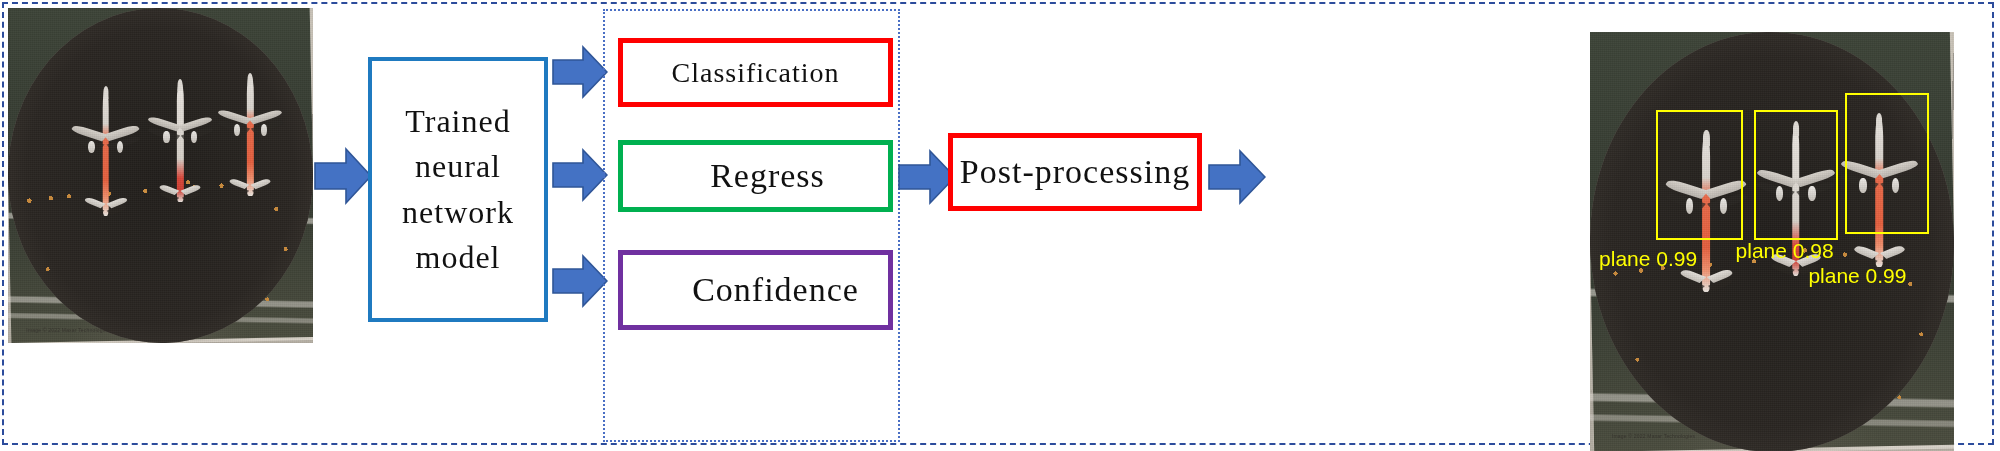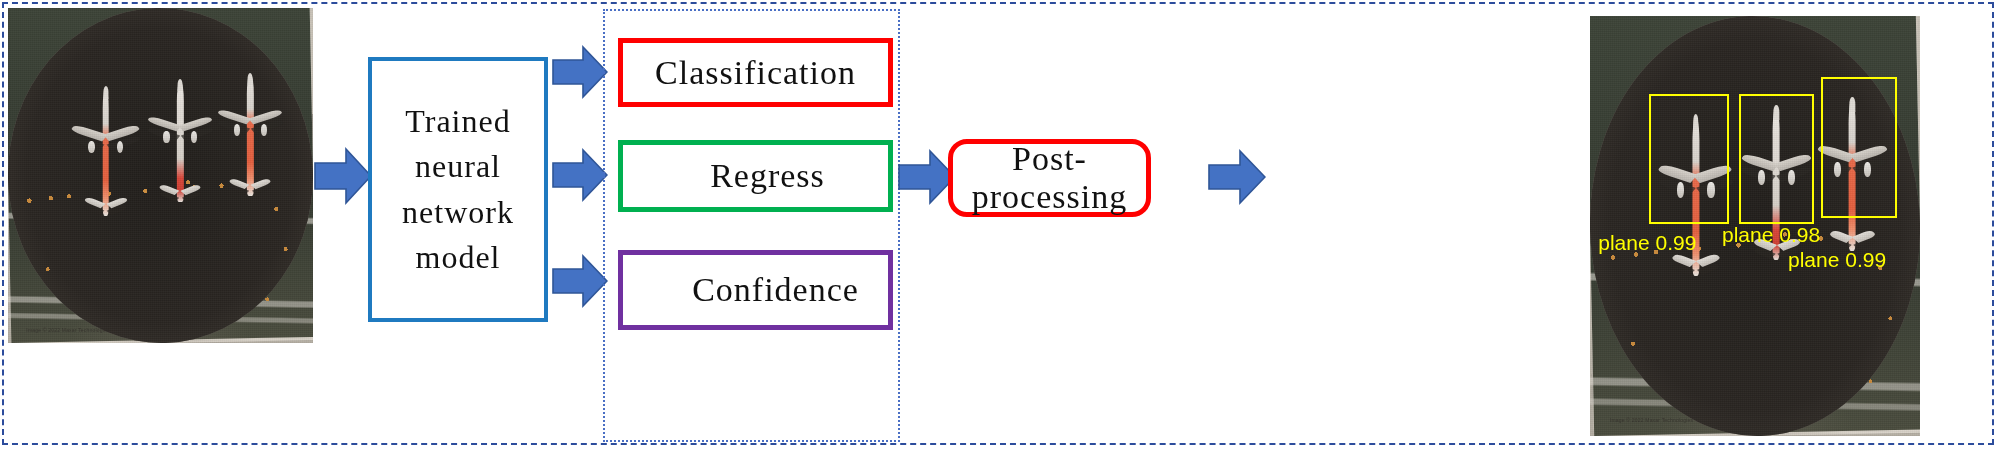--- a/index.html
+++ b/index.html
@@ -232,21 +232,21 @@
     text-align: center;
     color: #111111;
     font-family: "Liberation Serif", serif;
     letter-spacing: 1px;
   }
   .box.model {
     border: 4px solid #1f7ac0;
     line-height: 1.42;
     font-size: 32px;
   }
-  .box.cls { border: 5px solid #ff0000; font-size: 34px; }
+  .box.cls { border: 5px solid #ff0000; font-size: 28px; }
   .box.reg { border: 5px solid #00b050; font-size: 34px; padding-left: 24px; }
   .box.conf{ border: 5px solid #7030a0; font-size: 34px; }
   .box.post{ border: 5px solid #ff0000; font-size: 34px; }
 
   
   .det-box {
     position: absolute;
     border: 2px solid #ffff00;
     box-sizing: border-box;
   }
@@ -367,31 +367,31 @@
   <div class="box conf" style="left:618px; top:250px; width:275px; height:80px;padding-left:40px;">
     <span>Confidence</span>
   </div>
 
   <div class="arrow" style="left:898px; top:148px; width:58px; height:58px;">
     <svg viewBox="0 0 58 58" preserveAspectRatio="none">
       <polygon points="1,17 32,17 32,3 57,29 32,55 32,41 1,41" fill="#4472c4" stroke="#2f5597" stroke-width="1.6"></polygon>
     </svg>
   </div>
 
-  <div class="box post" style="left:948px; top:139px; width:203px; height:78px;border-radius:19px;">
+  <div class="box post" style="left:948px; top:133px; width:254px; height:78px;">
     <span>Post-processing</span>
   </div>
 
   <div class="arrow" style="left:1208px; top:148px; width:58px; height:58px;">
     <svg viewBox="0 0 58 58" preserveAspectRatio="none">
       <polygon points="1,17 32,17 32,3 57,29 32,55 32,41 1,41" fill="#4472c4" stroke="#2f5597" stroke-width="1.6"></polygon>
     </svg>
   </div>
 
-  <div class="sat" style="left:1590px; top:16px; width:330px; height:420px;">
+  <div class="sat" style="left:1590px; top:32px; width:364px; height:420px;">
     <div class="layer g-base"></div>
     <div class="layer g-roof"></div>
     <div class="layer g-roof-ribs"></div>
     <div class="layer g-roof-edge"></div>
     <div class="layer g-grass"></div>
     <div class="layer g-blotch"></div>
     <div class="layer g-lines"></div>
     <div class="layer g-oval"></div>
     <div class="layer g-oval-core"></div>
     <div class="layer g-marks"></div>

